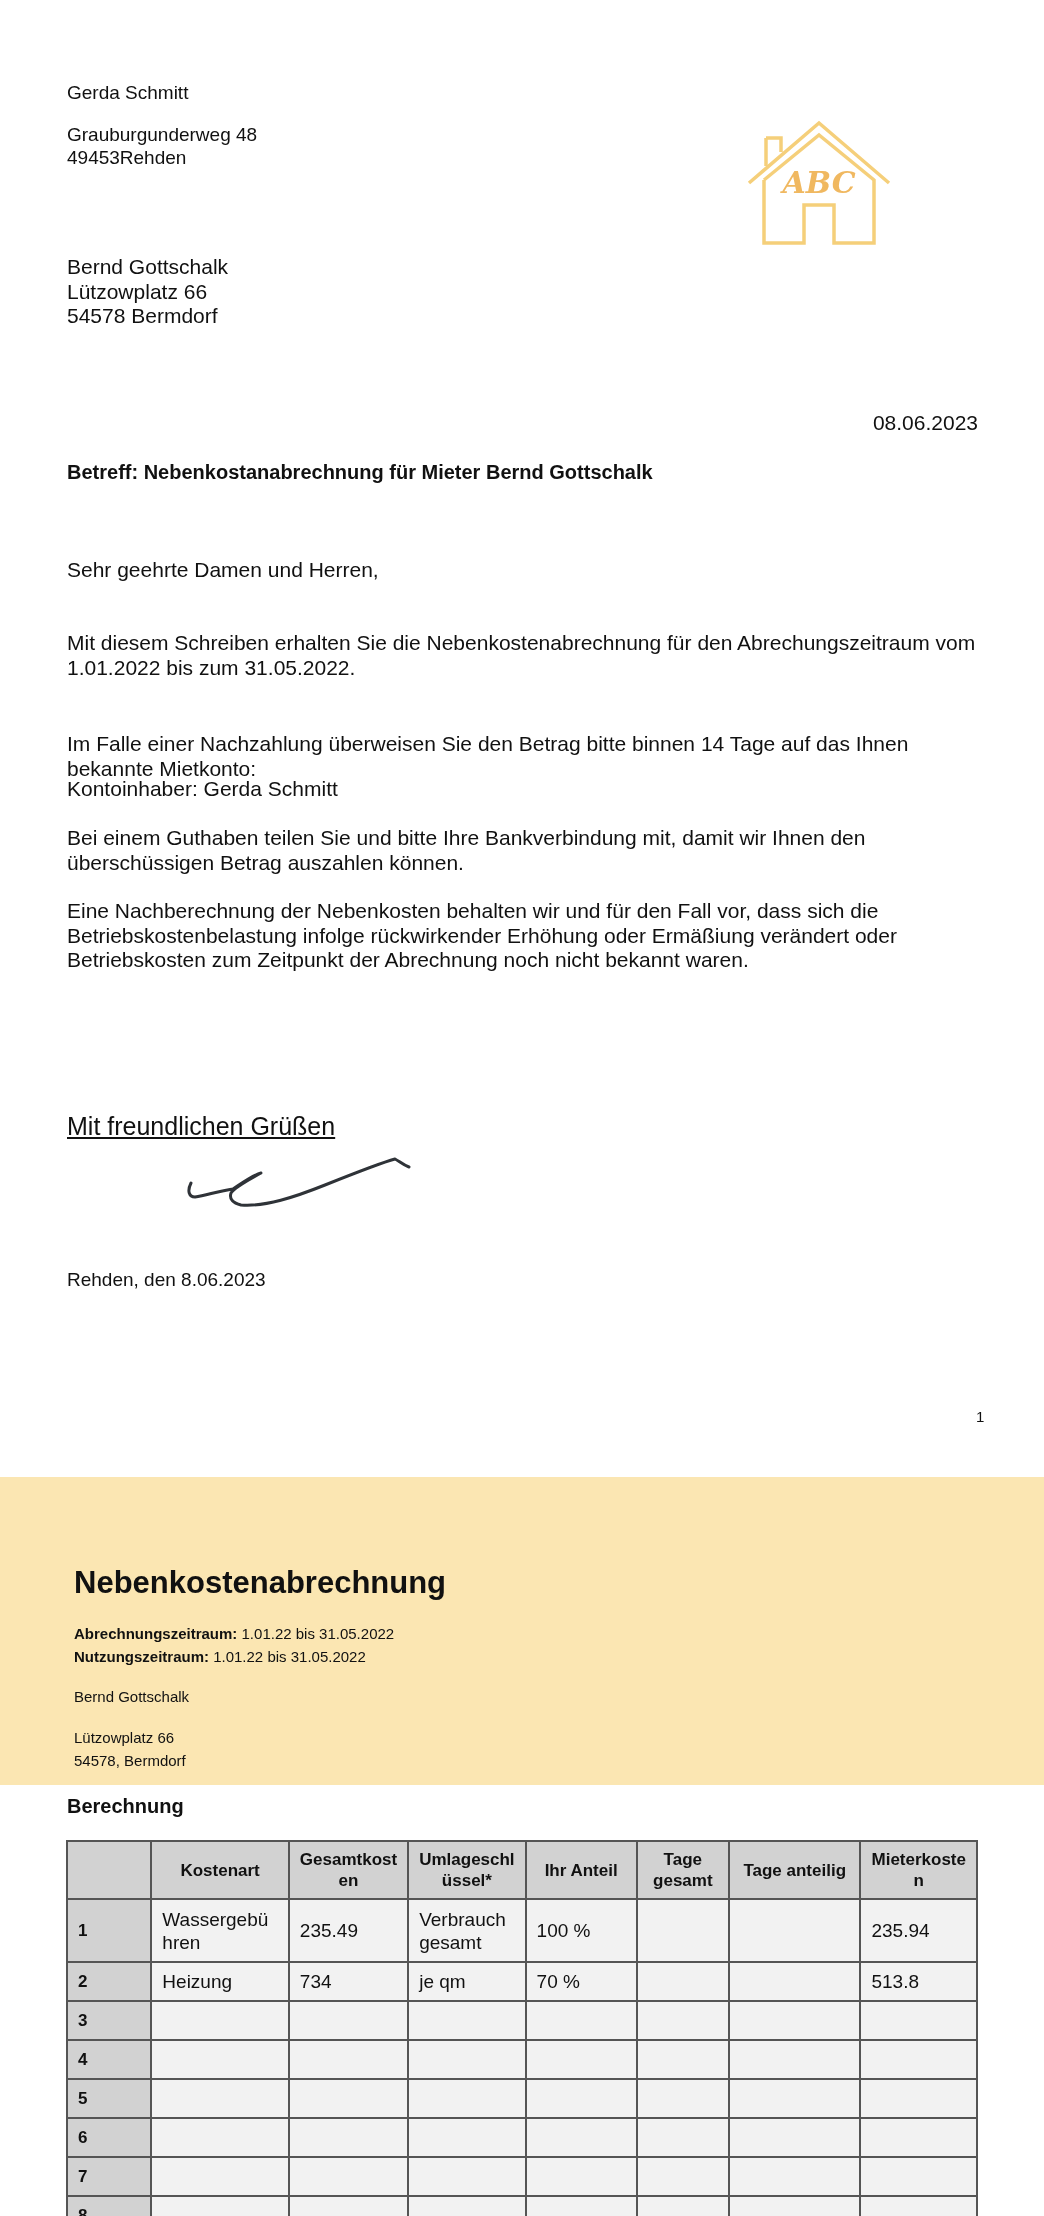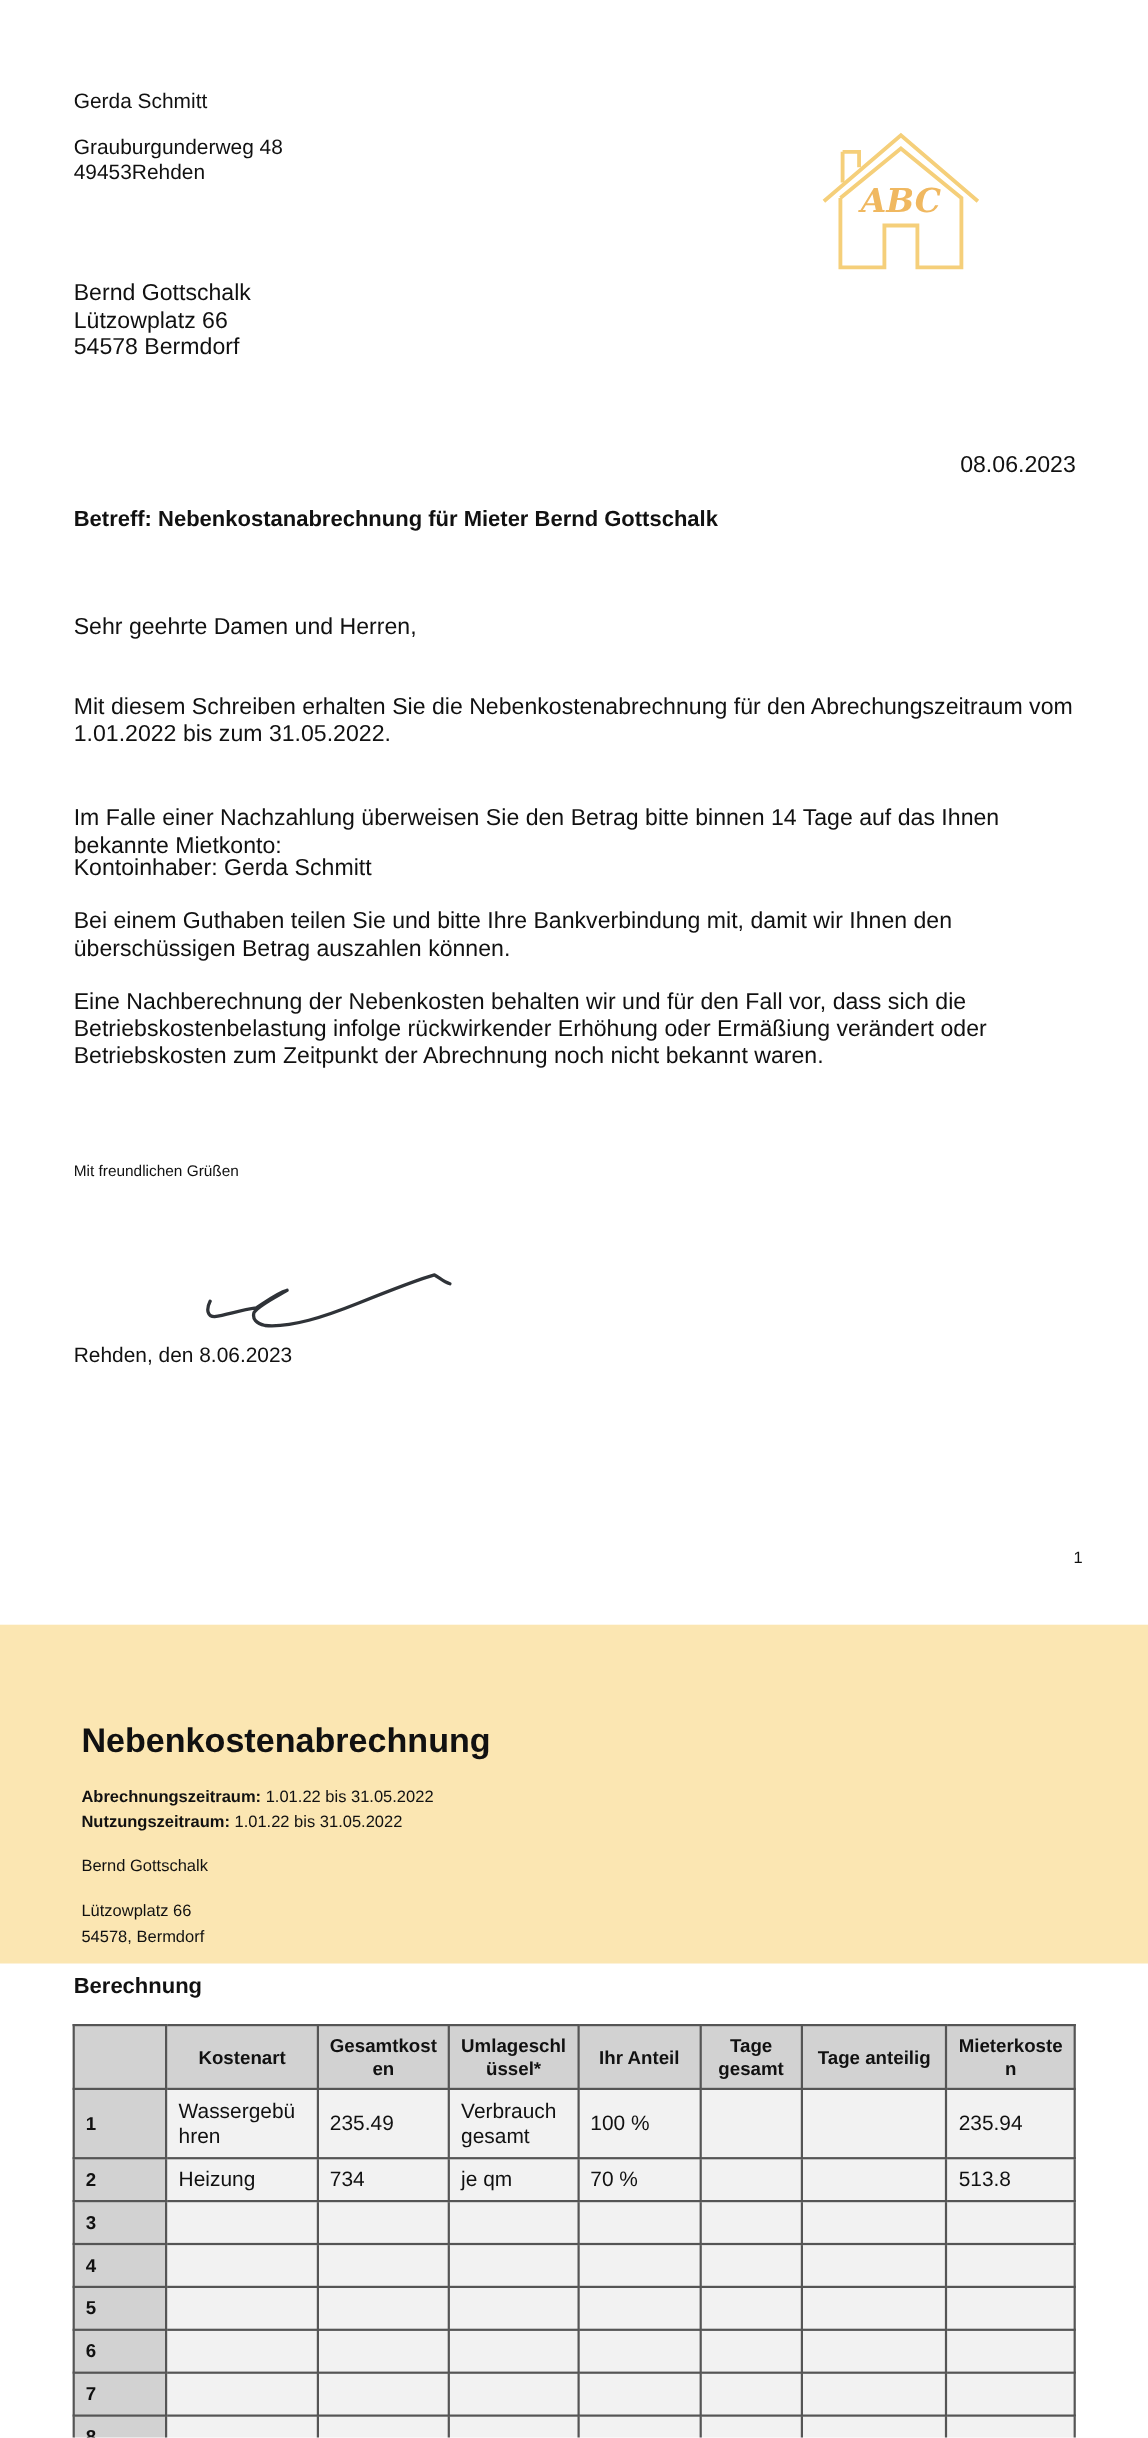--- a/index.html
+++ b/index.html
@@ -12,23 +12,23 @@
   .recipient { left: 67px; top: 255px; font-size: 21px; line-height: 24.5px; }
   .date { right: 66px; top: 411px; font-size: 21px; }
   .subject { left: 67px; top: 461px; font-size: 20px; font-weight: bold; }
   .body-text { left: 67px; width: 920px; font-size: 21px; line-height: 24.5px; }
   .salutation { top: 558px; }
   .p1 { top: 631px; }
   .p2 { top: 704px; margin-top: 28px; }
   .p3 { top: 777px; }
   .p4 { top: 826px; }
   .p5 { top: 899px; }
-  .closing { left: 67px; top: 1056px; font-size: 14px; }
+  .closing { left: 67px; top: 1112px; font-size: 25px; text-decoration: underline; }
   .signature { left: 185px; top: 1155px; width: 250px; height: 70px; }
-  .place-date { left: 67px; top: 1222px; font-size: 19px; }
+  .place-date { left: 67px; top: 1269px; font-size: 19px; }
   .page-num { left: 976px; top: 1408px; font-size: 15px; }
 
   .band { left: 0; top: 1477px; width: 1044px; height: 308px; background: #fbe6b2; }
   .band-title { left: 74px; top: 1565px; font-size: 31px; font-weight: bold; }
   .band-line { left: 74px; font-size: 15px; line-height: 23px; }
   .band-period1 { top: 1622px; }
   .band-period2 { top: 1645px; }
   .band-tenant { top: 1685px; }
   .band-addr { top: 1726px; }
   .bold { font-weight: bold; }

